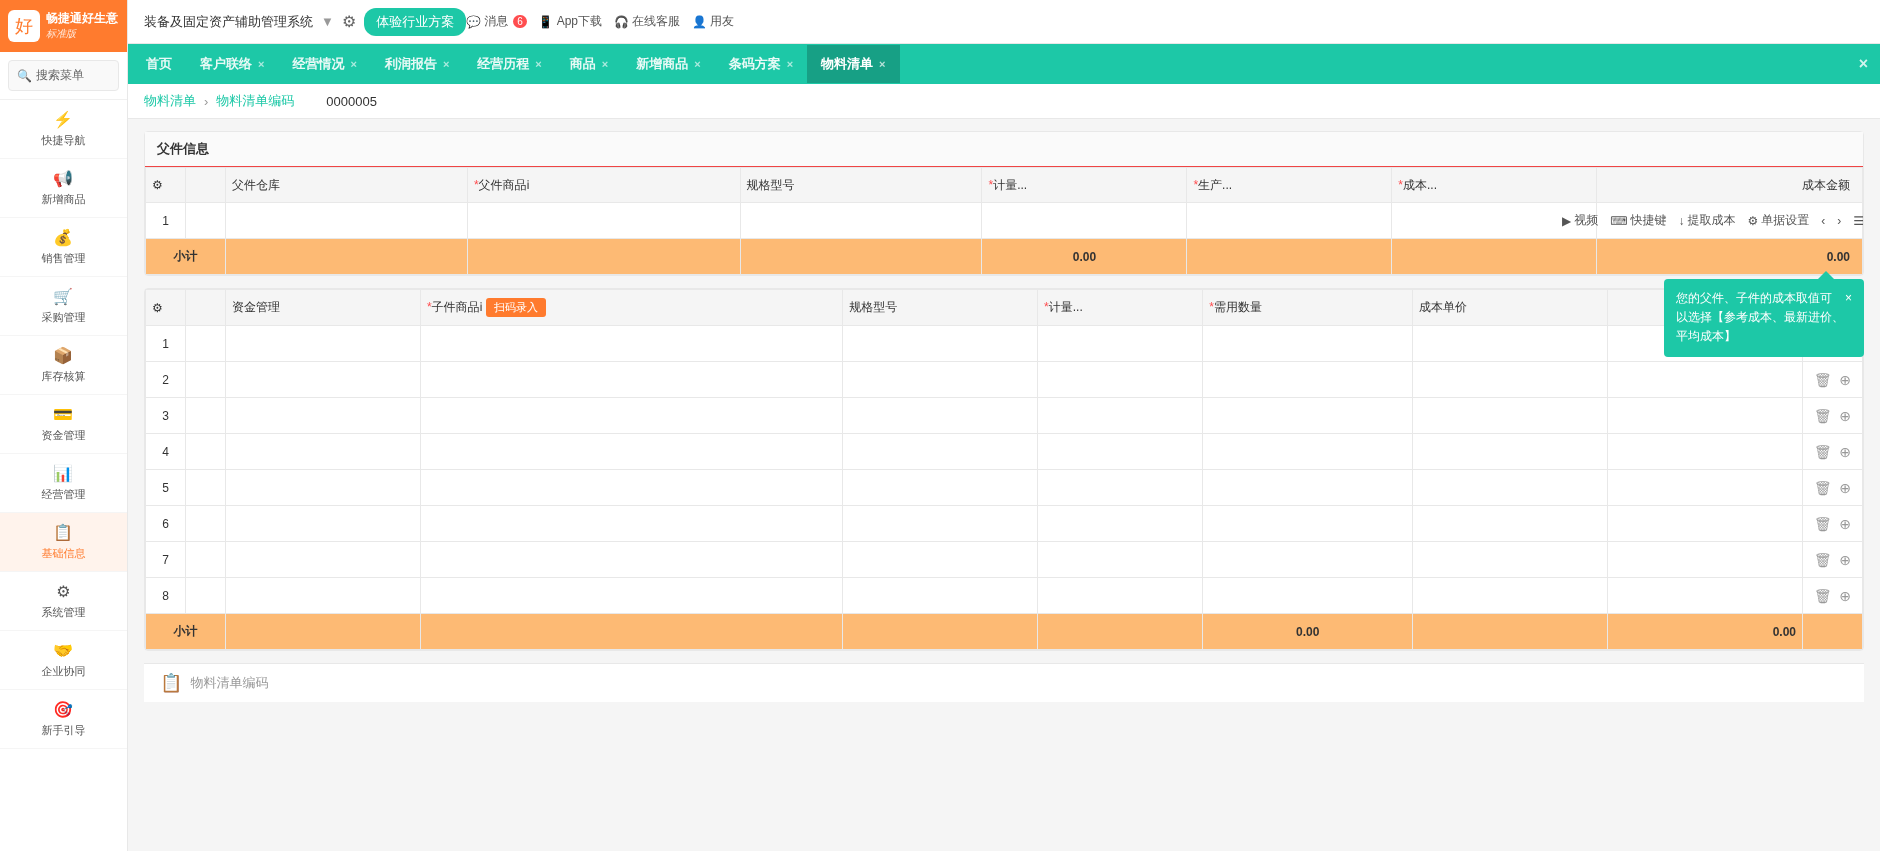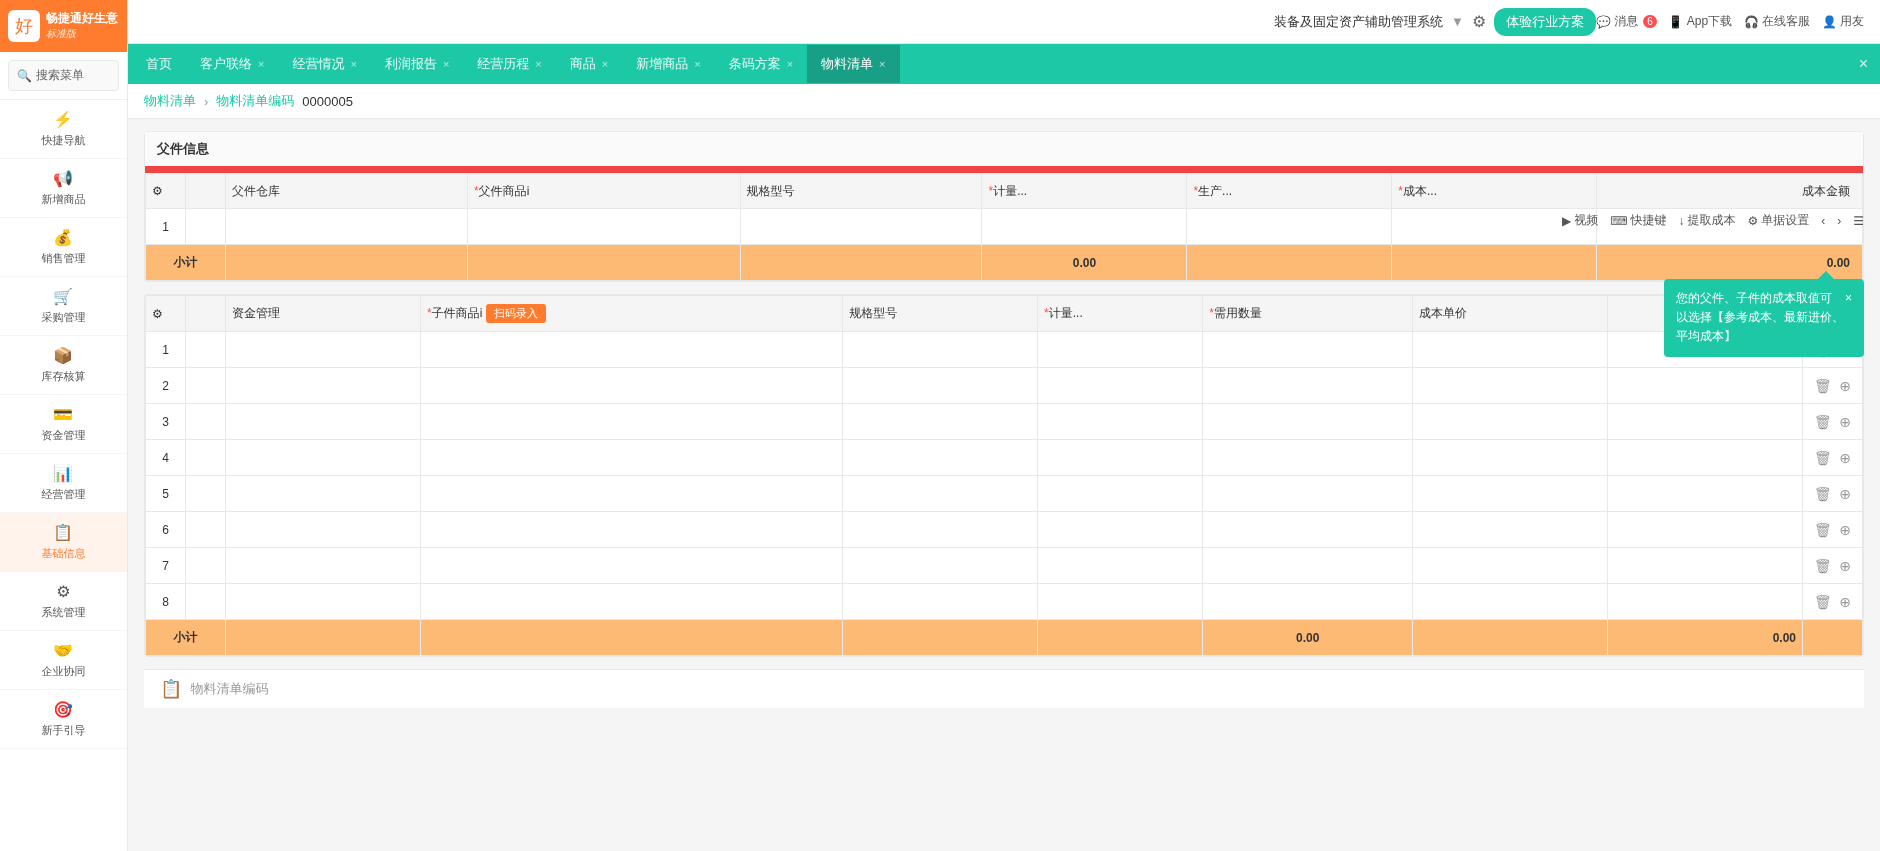--- a/index.html
+++ b/index.html
@@ -86,21 +86,21 @@
       flex-direction: column;
       overflow: hidden;
     }
 
     
     .top-header {
       background: #fff;
       border-bottom: 1px solid #e8e8e8;
       display: flex;
       align-items: center;
-      justify-content: flex-end;
+      justify-content: flex-start;
       padding: 0 16px;
       height: 44px;
       flex-shrink: 0;
     }
     .top-header-left {
       display: flex;
       align-items: center;
       gap: 8px;
     }
     .system-title { font-size: 13px; color: #333; }
@@ -137,20 +137,21 @@
     }
 
     
     .nav-tabs {
       background: #1dc8a7;
       display: flex;
       align-items: center;
       padding: 0 4px;
       flex-shrink: 0;
       min-height: 40px;
+      font-weight: bold;
     }
     .nav-tab {
       padding: 10px 14px;
       color: rgba(255,255,255,0.9);
       cursor: pointer;
       font-size: 13px;
       display: flex;
       align-items: center;
       gap: 4px;
       white-space: nowrap;
@@ -181,21 +182,21 @@
       align-items: center;
       gap: 8px;
       flex-shrink: 0;
     }
     .breadcrumb-item {
       color: #1dc8a7;
       cursor: pointer;
       font-size: 13px;
     }
     .breadcrumb-sep { color: #999; }
-    .breadcrumb-code { color: #333; font-size: 13px; }
+    .breadcrumb-code { color: #333; font-size: 13px; margin-left: 24px; }
 
     
     .toolbar {
       position: absolute;
       right: 16px;
       top: 128px;
       display: flex;
       align-items: center;
       gap: 12px;
       font-size: 12px;
@@ -225,21 +226,21 @@
       border: 1px solid #e8e8e8;
       border-radius: 4px;
       margin-bottom: 12px;
     }
     .section-title {
       padding: 8px 12px;
       font-size: 13px;
       color: #333;
       font-weight: bold;
       background: #fafafa;
-      border-bottom: 7px solid #ef4444;
+      border-bottom: 1px solid #ef4444;
     }
 
     
     .data-table {
       width: 100%;
       border-collapse: collapse;
       font-size: 12px;
     }
     .data-table th {
       background: #f5f5f5;

